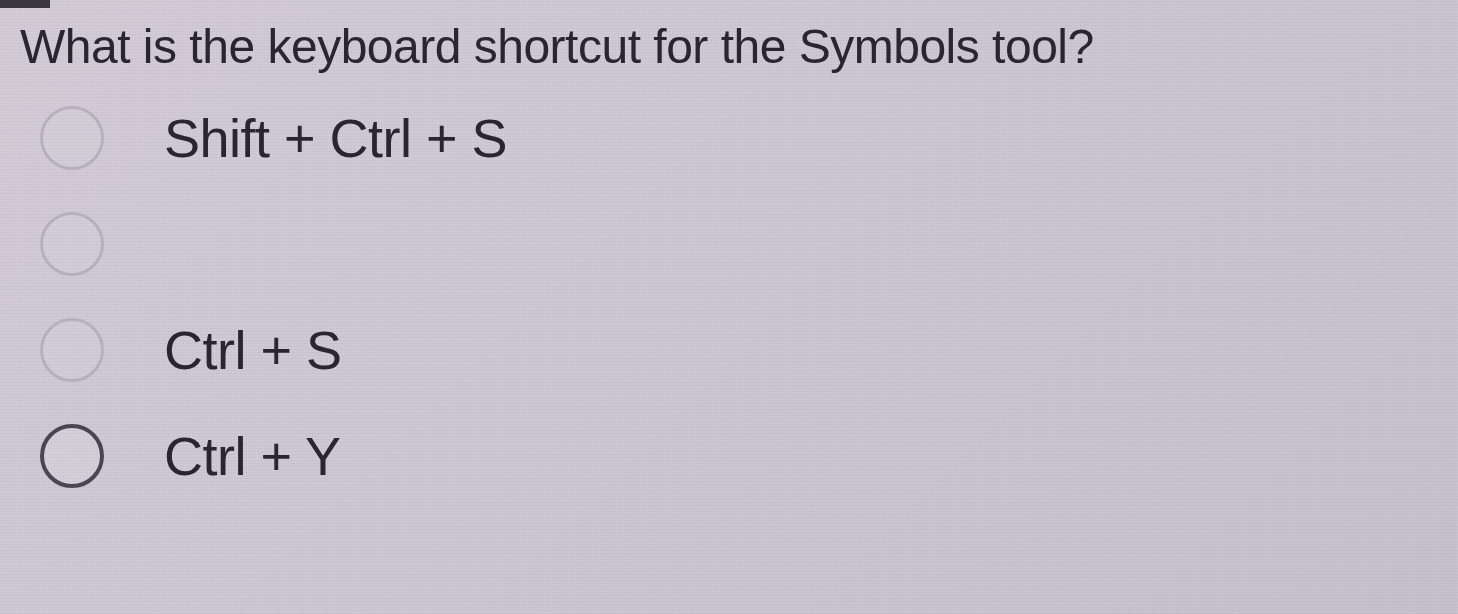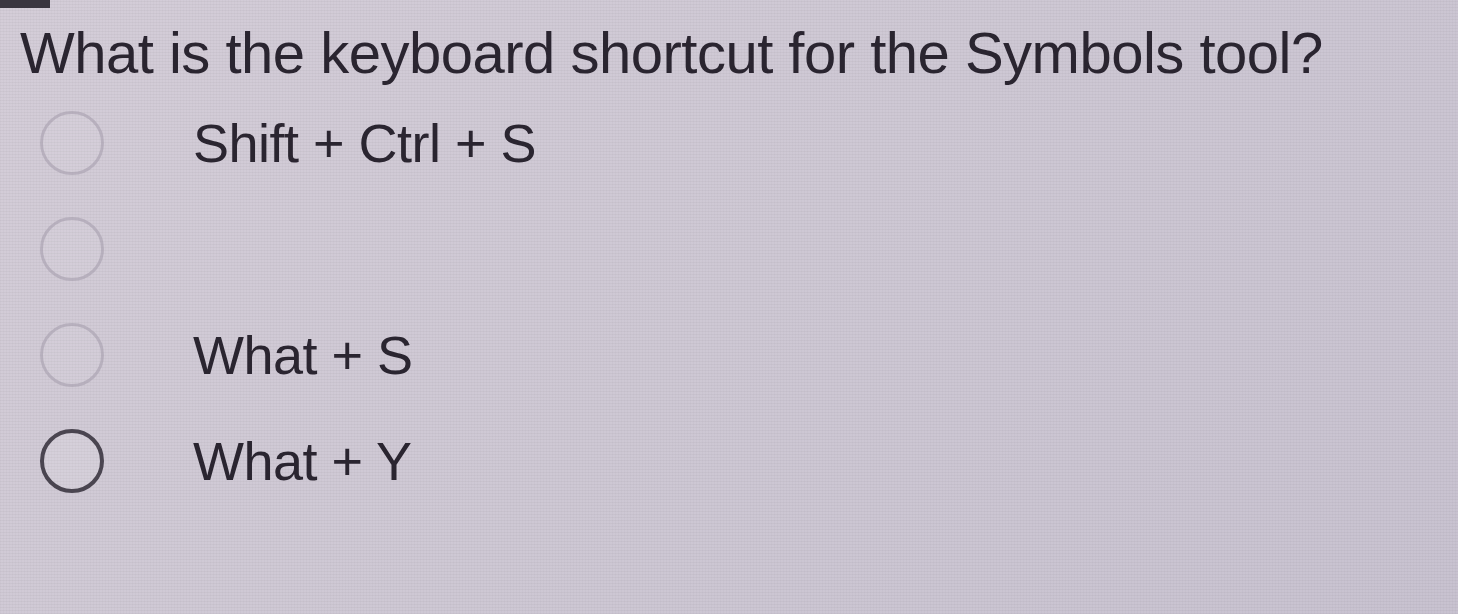--- a/index.html
+++ b/index.html
@@ -34,26 +34,26 @@
       width: 50px;
       height: 8px;
       background: #3a3640;
     }
     .question-container {
       padding: 18px 20px 0 20px;
       position: relative;
       z-index: 1;
     }
     .question-text {
-      font-size: 58px;
+      font-size: 48px;
       color: #2a2530;
       font-weight: 400;
       letter-spacing: -0.5px;
       line-height: 1.2;
-      margin-bottom: 23px;
+      margin-bottom: 30px;
     }
     .options {
       padding-left: 20px;
     }
     .option {
       display: flex;
       align-items: center;
       margin-bottom: 42px;
       cursor: pointer;
     }
@@ -72,21 +72,20 @@
     }
     .radio.clear {
       border-color: #4a4550;
       border-width: 4px;
     }
     .option-label {
       font-size: 54px;
       color: #2a2530;
       font-weight: 400;
       letter-spacing: -0.5px;
-      margin-left: 29px;
     }
   </style>
 </head>
 <body>
 
 <div class="top-bar"></div>
 
 <div class="question-container">
   <div class="question-text">What is the keyboard shortcut for the Symbols tool?</div>
 
@@ -95,21 +94,21 @@
       <div class="radio faded"></div>
       <div class="option-label">Shift + Ctrl + S</div>
     </div>
 
     <div class="option">
       <div class="radio faded"></div>
     </div>
 
     <div class="option">
       <div class="radio faded"></div>
-      <div class="option-label">What + S</div>
+      <div class="option-label">Ctrl + S</div>
     </div>
 
     <div class="option">
       <div class="radio clear"></div>
-      <div class="option-label">What + Y</div>
+      <div class="option-label">Ctrl + Y</div>
     </div>
   </div>
 </div>
 
 </body></html>

